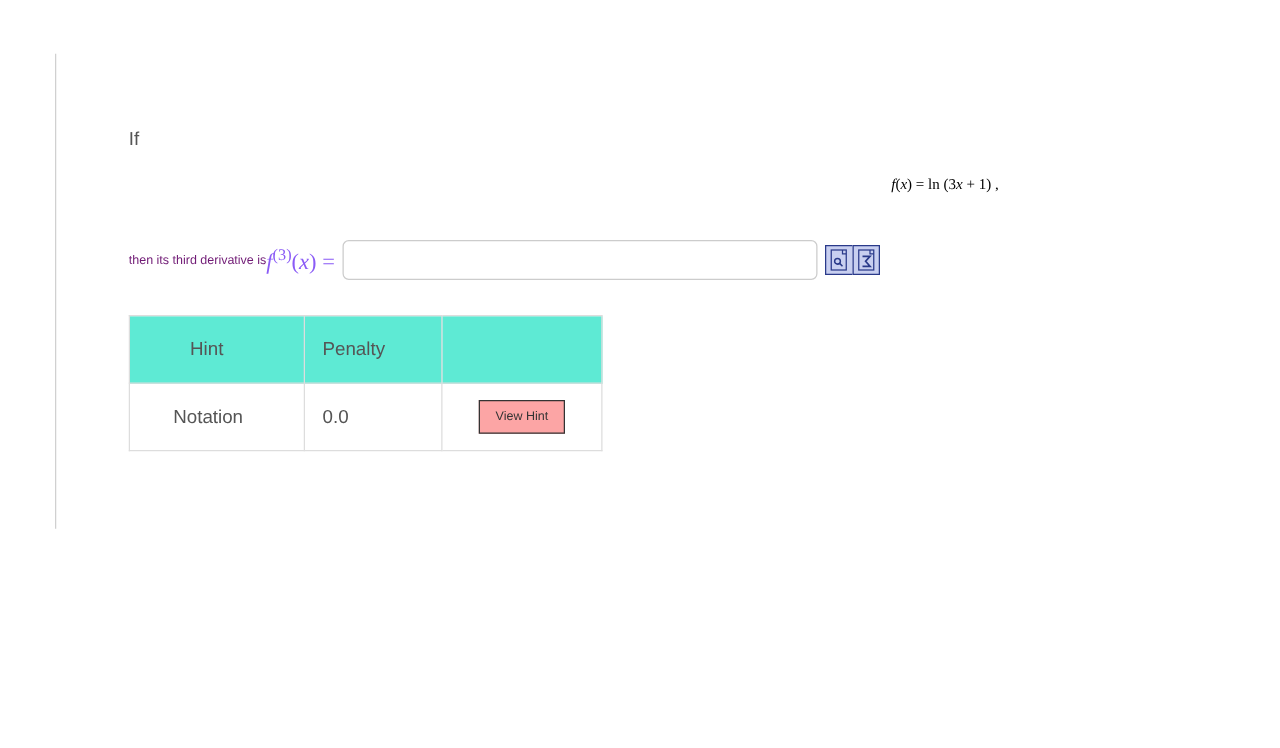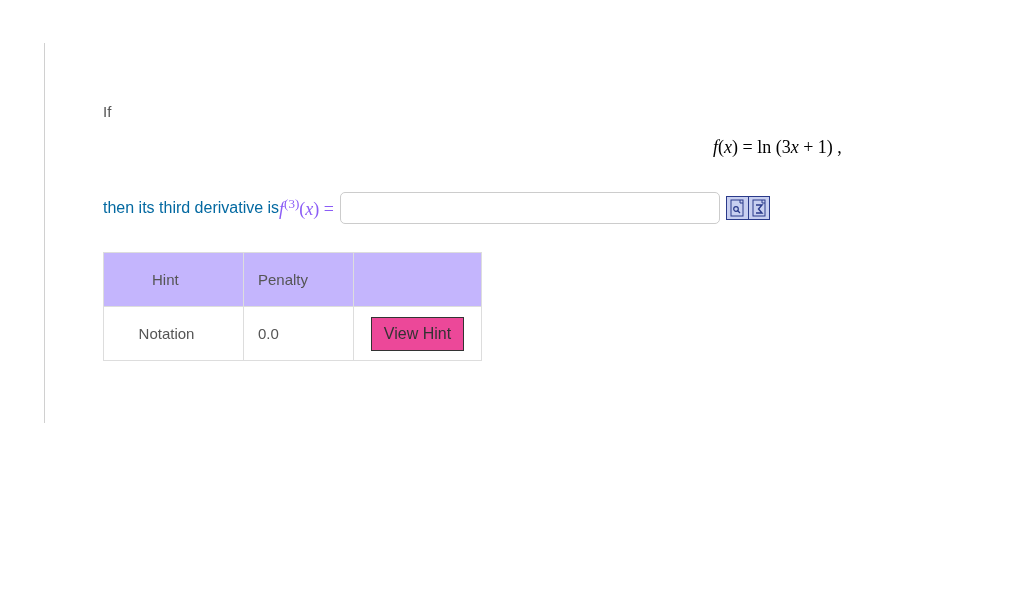--- a/index.html
+++ b/index.html
@@ -34,32 +34,32 @@
     }
     .equation-row {
       display: flex;
       align-items: center;
       height: 34px;
       margin-bottom: 28px;
     }
     .equation-display {
       font-family: 'Times New Roman', serif;
       font-style: italic;
-      font-size: 18px;
+      font-size: 12px;
       color: #000;
       margin-left: 610px;
     }
     .derivative-row {
       display: flex;
       align-items: center;
       margin-bottom: 28px;
     }
     .derivative-text {
-      font-size: 16px;
-      color: #0369a1;
+      font-size: 10px;
+      color: #701a75;
     }
     .math-inline {
       font-family: 'Times New Roman', serif;
       font-style: italic;
       font-size: 18px;
       color: #8b5cf6;
     }
     .sup {
       font-size: 13px;
       vertical-align: super;
@@ -125,32 +125,32 @@
       padding-left: 14px;
       height: 54px;
     }
     .hint-table th.col3,
     .hint-table td.col3 {
       width: 128px;
       text-align: center;
       height: 54px;
     }
     .hint-table thead tr {
-      background: #c4b5fd;
+      background: #5eead4;
     }
     .hint-table tbody td.col1 {
       text-align: center;
       padding-right: 14px;
       padding-left: 0;
     }
     .view-hint-btn {
       border: 1px solid #333;
-      background: #ec4899;
+      background: #fca5a5;
       padding: 7px 12px;
-      font-size: 16px;
+      font-size: 10px;
       color: #333;
       cursor: pointer;
     }
     .roman { font-style: normal; }
   </style>
 </head>
 <body>
 
 <div class="container">
   <div class="content">

